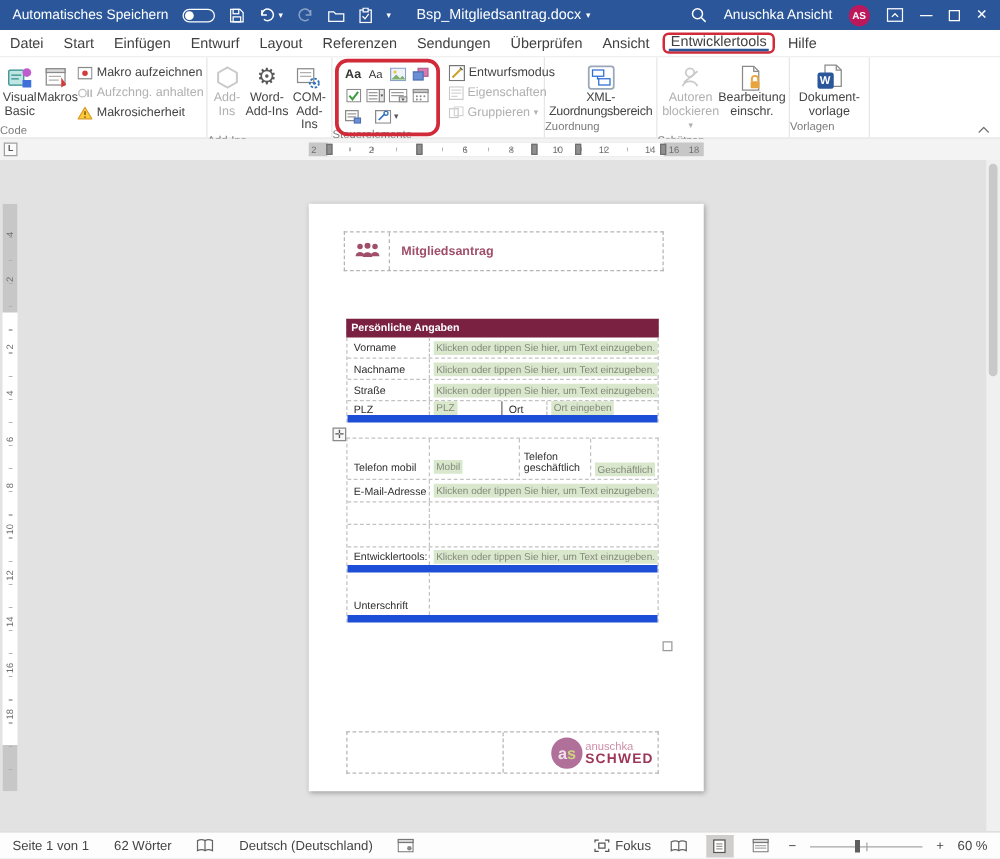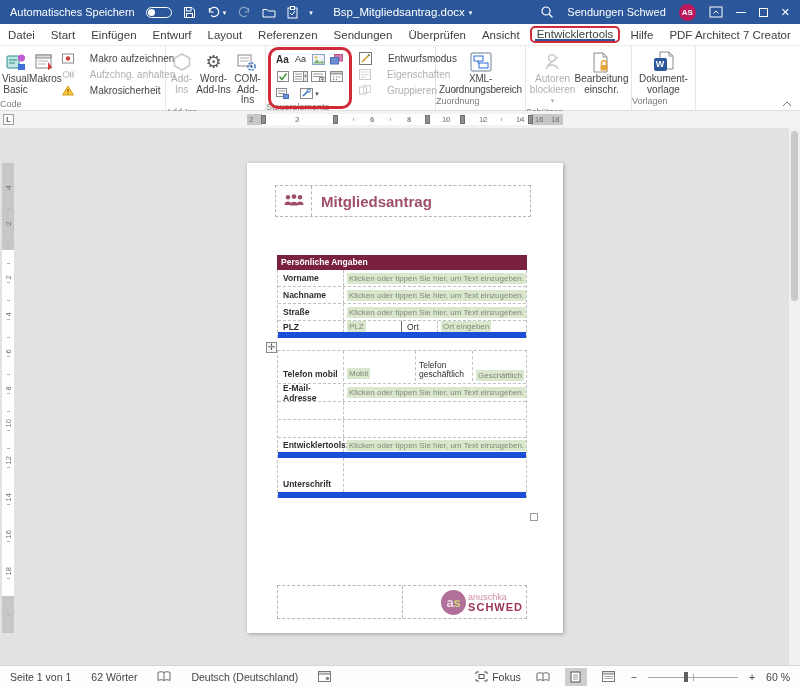--- a/index.html
+++ b/index.html
@@ -30,21 +30,21 @@
   .redring::after { content:""; position:absolute; left:3px; right:3px; bottom:0; height:2px; background:#2b579a; }
 
   
   .ribbon { position:absolute; left:0; top:46px; width:800px; height:65px; background:#fff; border-bottom:1px solid #e1dfdd; display:flex; }
   .rgroup { position:relative; border-right:1px solid #e8e6e4; display:flex; flex-direction:column; }
   .rbody { flex:1; display:flex; align-items:flex-start; padding:2px 2px 0 2px; }
   .rlabel { font-size:9px; color:#7a7a7a; padding:1px 0 16px; }
   .bigbtn { display:flex; flex-direction:column; align-items:center; text-align:center; font-size:10px; line-height:10.5px; color:#444; padding-top:2px; }
   .bigbtn .bicon { height:24px; display:flex; align-items:center; justify-content:center; }
   .smallstack { display:flex; flex-direction:column; justify-content:flex-start; padding-top:2px; }
-  .smallbtn { display:flex; align-items:center; gap:16px; height:16px; font-size:10px; color:#444; white-space:nowrap; }
+  .smallbtn { display:flex; align-items:center; gap:3px; height:16px; font-size:10px; color:#444; white-space:nowrap; }
   .dis { color:#b0b0b0; }
   .ctrl-grid { position:relative; display:grid; grid-template-columns:repeat(4,17px); grid-auto-rows:16px; gap:1px 1px; margin:3px 2px 0 6px; }
   .cg { display:flex; align-items:center; justify-content:center; font-size:10px; color:#333; }
   .redbox { position:absolute; left:-6px; top:-4px; width:84px; height:62px; border:3px solid #d12b3a; border-radius:10px; pointer-events:none; }
   .collapse-ribbon { position:absolute; right:8px; bottom:3px; }
 
   
   .rulerrow { position:absolute; left:0; top:111px; width:800px; height:17px; background:#f3f3f3; }
   .tabsel { position:absolute; left:3px; top:3px; width:11px; height:11px; background:#fbfbfb; border:1px solid #9f9f9f; font-size:7px; font-weight:bold; color:#555; display:flex; align-items:center; justify-content:center; }
   .hstrip { position:absolute; left:247px; top:3px; width:316px; height:11px; background:#c7c7c7; font-size:7.5px; color:#6e6e6e; }
@@ -63,28 +63,28 @@
     background-image:repeating-linear-gradient(180deg, transparent 0 17.5px, #b3b3b3 17.5px 18.5px);
     background-size:3px 100%; background-repeat:no-repeat; background-position:4.5px 9px; }
   .vnum { position:absolute; left:1px; width:10px; transform:rotate(-90deg); }
   .scroll { position:absolute; right:0; top:0; width:11px; height:537px; background:#f0f0f0; }
   .scroll .thumb { position:absolute; left:2px; top:3px; width:7px; height:170px; background:#c9c9c9; border-radius:4px; }
 
   .page { position:absolute; left:247px; top:35px; width:316px; height:470px; background:#fff; box-shadow:1px 1px 4px rgba(0,0,0,.3); }
 
   .hdrbox { position:absolute; left:28px; top:22px; width:256px; height:32px; border:1px dashed #b5b5b5; display:flex; align-items:stretch; }
   .hdr-iconcell { width:36px; border-right:1px dashed #b5b5b5; display:flex; align-items:center; justify-content:center; }
-  .hdr-title { display:flex; align-items:center; padding-left:9px; font-size:15px; font-weight:bold; color:#a04f6a; }
+  .hdr-title { display:flex; align-items:center; padding-left:9px; font-size:10px; font-weight:bold; color:#a04f6a; }
 
   .tbl { position:absolute; left:30px; width:250px; border-left:1px dashed #c2c2c2; border-right:1px dashed #c2c2c2; font-size:8.5px; color:#2e2e2e; }
   .tbl1 { top:92px; }
   .tbl2 { top:187px; border-top:1px dashed #c2c2c2; }
   .thead { height:15px; background:#7a2142; color:#fff; font-weight:bold; line-height:15px; padding-left:4px; margin:0 -1px; }
   .trow { display:flex; align-items:center; height:17px; border-bottom:1px dashed #c2c2c2; }
-  .tlabel { width:66px; padding-left:5px; border-right:1px dashed #c2c2c2; align-self:stretch; display:flex; align-items:center;font-weight:bold; }
+  .tlabel { width:66px; padding-left:5px; border-right:1px dashed #c2c2c2; align-self:stretch; display:flex; align-items:center; }
   .tval { flex:1; padding-left:3px; }
   .ph { display:inline-block; background:#d9e7cc; color:#84897b; font-size:8px; padding:1px 2px; white-space:nowrap; }
   .solidrow { border-bottom:6px solid #1d4ed8; }
   .r-tel { height:33px; align-items:flex-end; padding-bottom:2px; }
   .r-tel .tlabel { align-items:flex-end; padding-bottom:2px; }
   .c-mobil { width:72px; padding-left:3px; border-right:1px dashed #c2c2c2; align-self:stretch; display:flex; align-items:flex-end; padding-bottom:2px;text-align:right; }
   .c-tel2 { width:57px; padding-left:3px; border-right:1px dashed #c2c2c2; align-self:stretch; display:flex; align-items:flex-end; padding-bottom:2px; line-height:9px; }
   .c-gesch { flex:1; padding-left:3px; }
   .r-empty { height:18px; }
   .r-unter { height:40px; align-items:flex-end; }
@@ -165,21 +165,21 @@
       <span>Bsp_Mitgliedsantrag.docx</span>
       <span class="caret">▾</span>
     </div>
     <div class="tb-right">
       <span class="icon">
         <svg width="14" height="14" viewBox="0 0 14 14">
             <circle cx="6" cy="6" r="4" stroke="#fff" fill="none" stroke-width="1.2"></circle>
             <line x1="9" y1="9" x2="12.5" y2="12.5" stroke="#fff" stroke-width="1.2"></line>
           </svg>
       </span>
-      <span>Sendungen Schwed</span>
+      <span>Anuschka Ansicht</span>
       <span class="avatar">AS</span>
       <span class="icon">
         <svg width="14" height="12" viewBox="0 0 14 12">
             <rect x="1" y="1" width="12" height="10" fill="none" stroke="#fff"></rect>
             <path d="M4.5 7.5 l2.5 -2.5 2.5 2.5" fill="none" stroke="#fff"></path>
           </svg>
       </span>
       <span class="win-min"></span>
       <span class="win-max"></span>
       <span class="win-close">✕</span>
@@ -212,23 +212,20 @@
         <span>Überprüfen</span>
       </div>
     <div class="tab">
         <span>Ansicht</span>
       </div>
     <div class="tab-active-wrap">
       <span class="redring"><span>Entwicklertools</span></span>
     </div>
     <div class="tab">
         <span>Hilfe</span>
-      </div>
-    <div class="tab">
-        <span>PDF Architect 7 Creator</span>
       </div>
     <div class="tab ctx"></div>
 
   </div>
 
   <div class="ribbon">
 
     <div class="rgroup" style="width:166px">
       <div class="rbody">
         <div class="bigbtn" style="width:36px">

